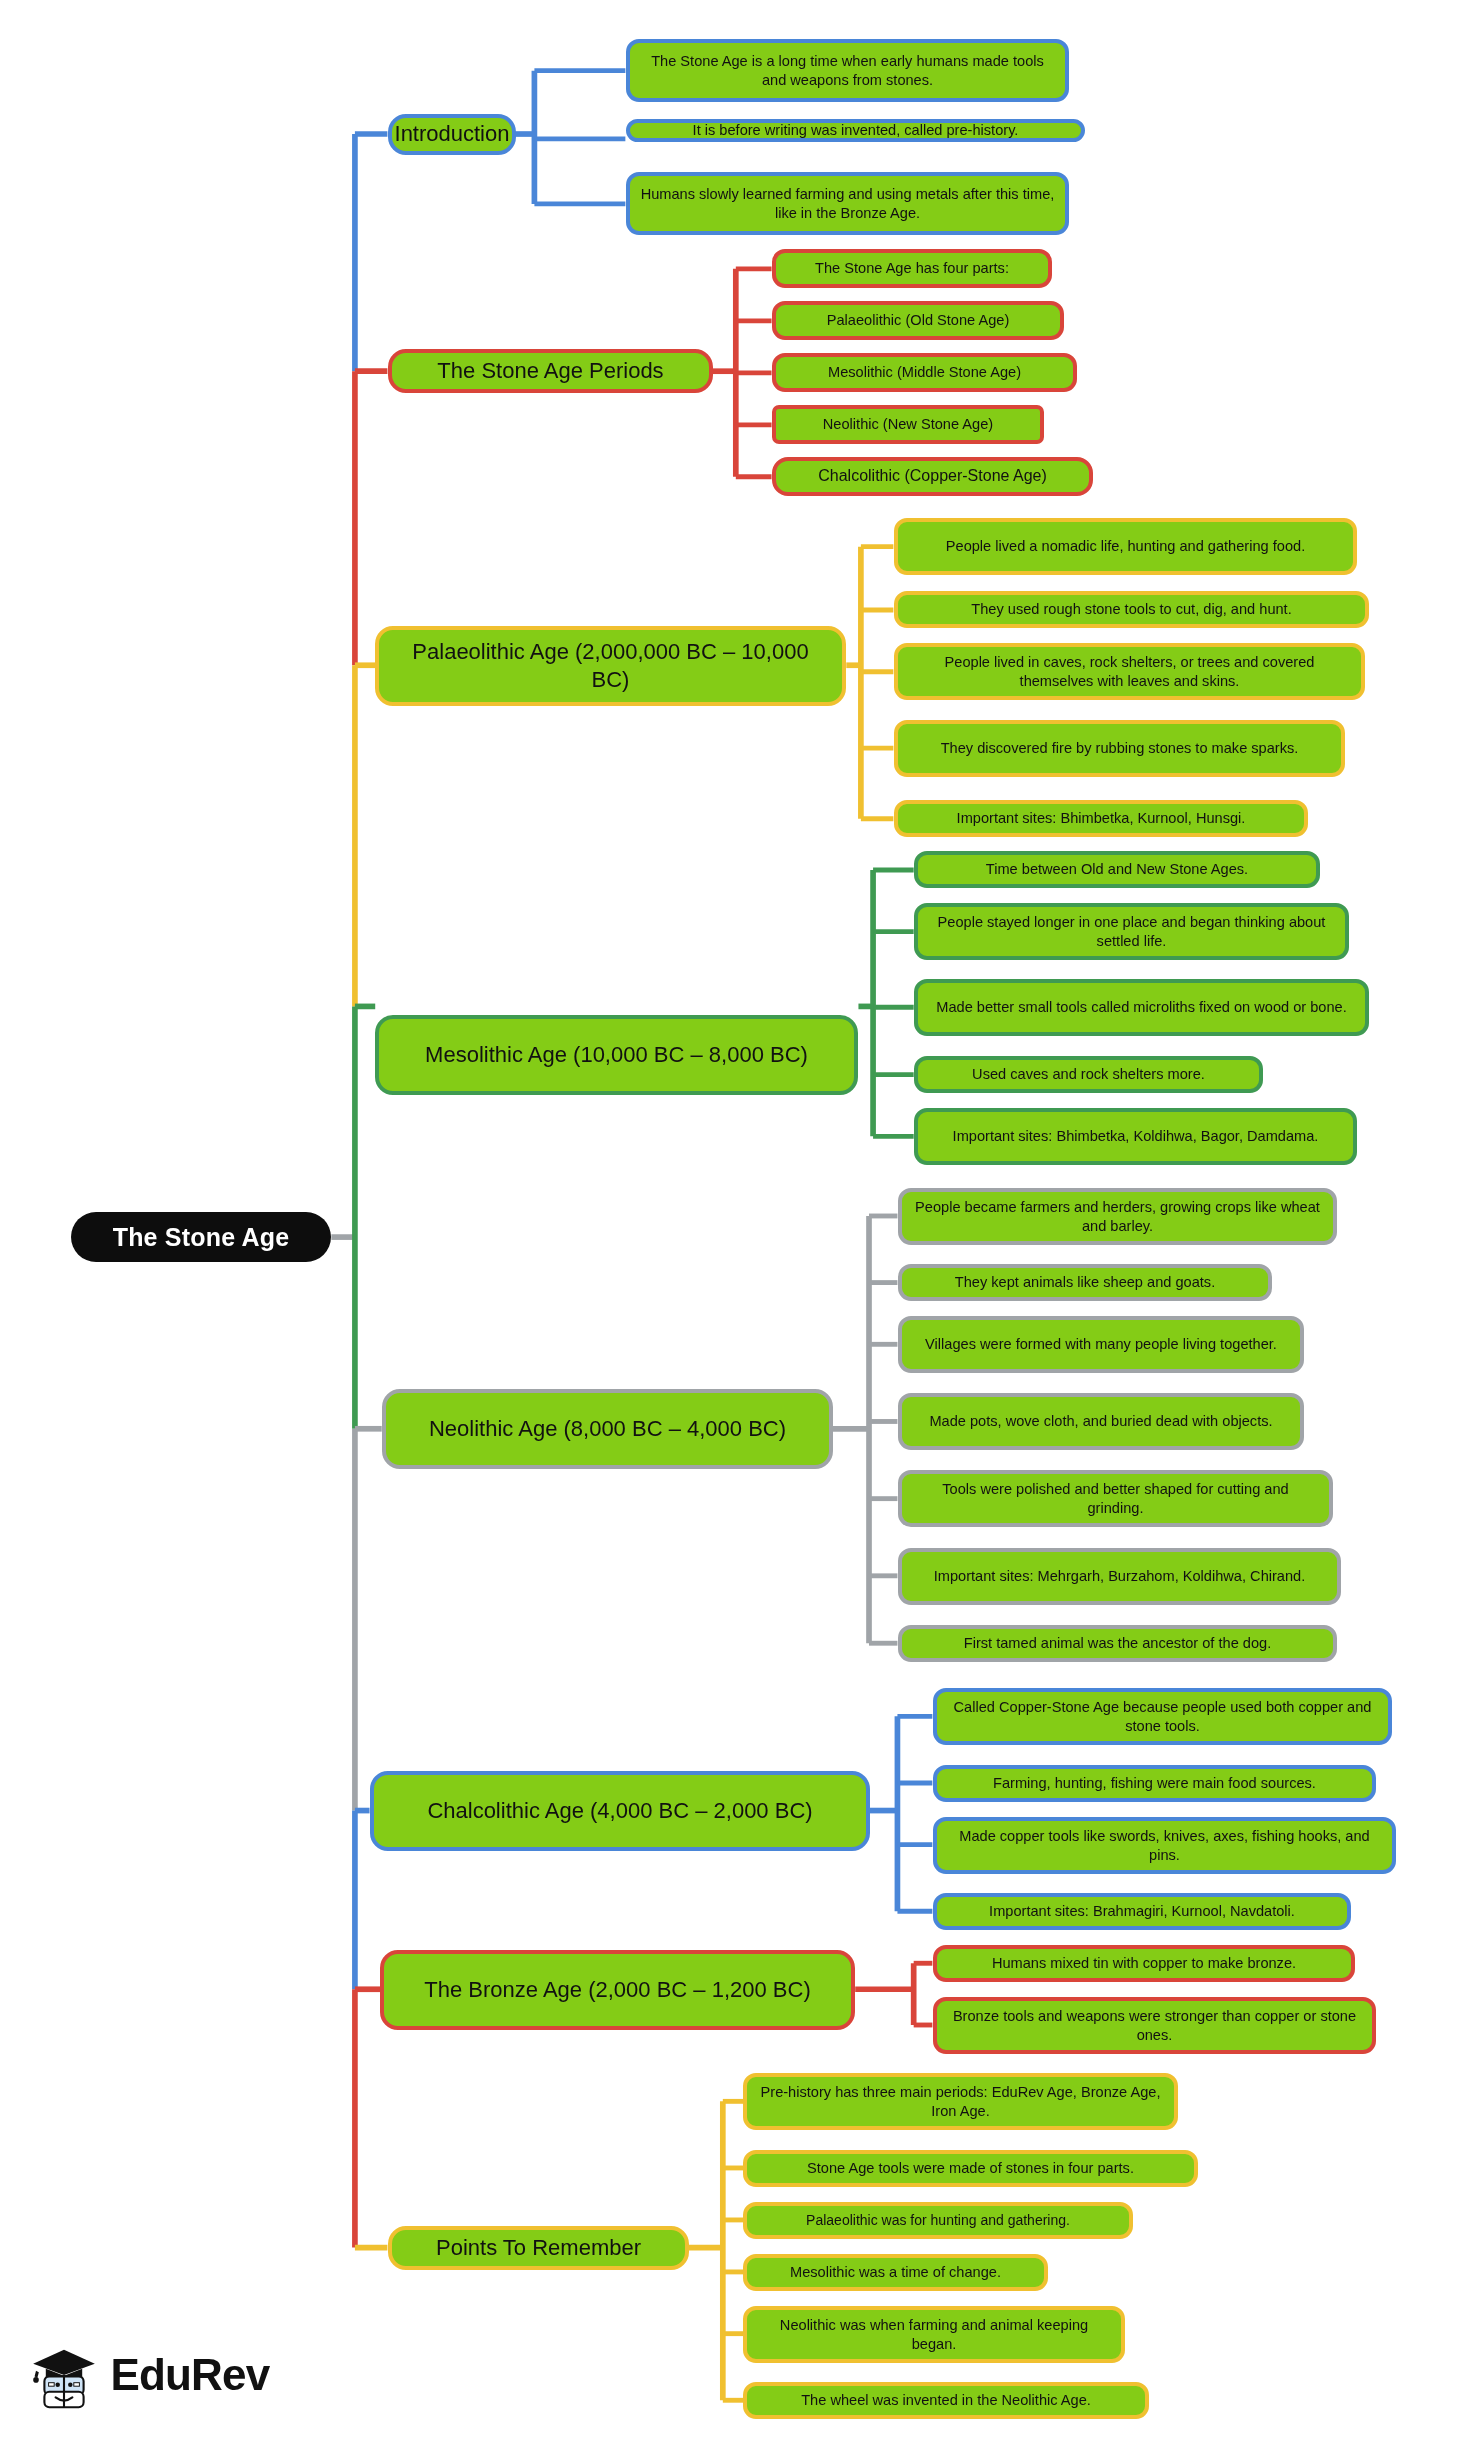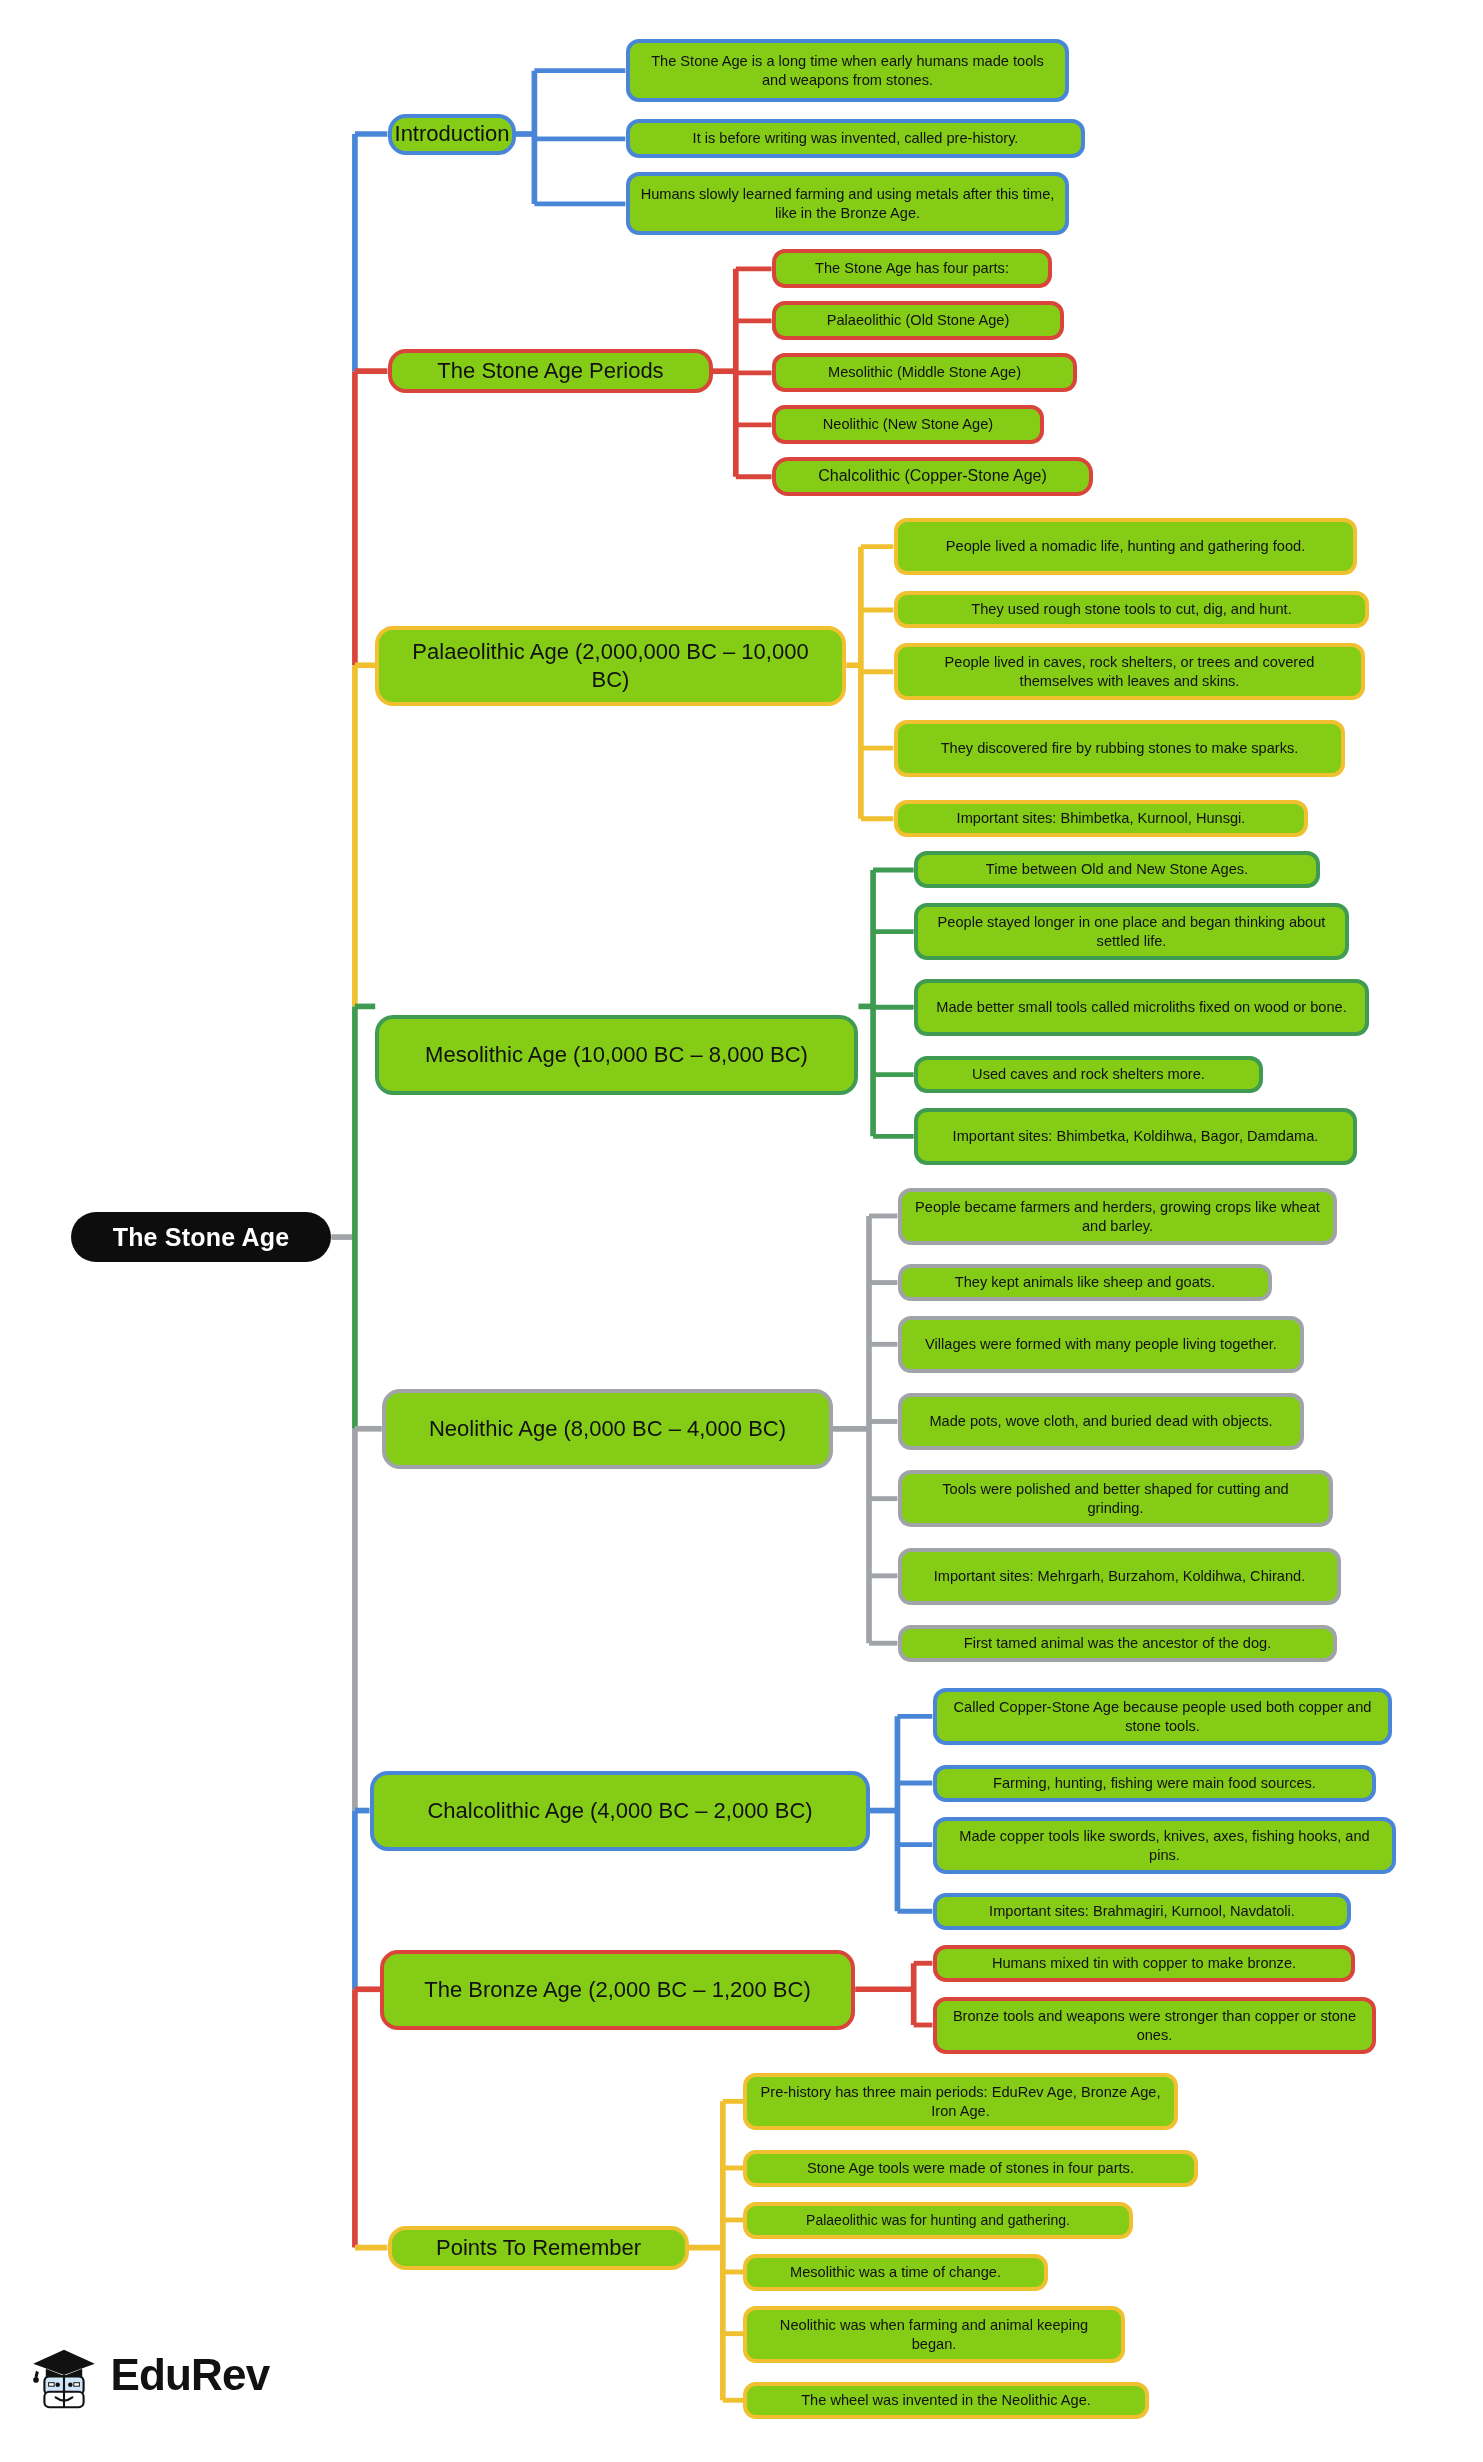--- a/index.html
+++ b/index.html
@@ -151,39 +151,39 @@
     <span>The Stone Age</span>
   </div>
 
   <div id="nodes-layer">
       <div class="node branch-node" style="left: 388px; top: 114px; width: 128px; height: 41px; font-size: 22px; border-color: rgb(74, 134, 216);">
         <span>Introduction</span>
       </div>
       <div class="node leaf-node" style="left: 626px; top: 39px; width: 443px; height: 63px; font-size: 14.6px; border-color: rgb(74, 134, 216);">
         <span>The Stone Age is a long time when early humans made tools and weapons from stones.</span>
       </div>
-      <div class="node leaf-node" style="left: 626px; top: 119px; width: 459px; height: 39px; font-size: 14.6px; border-color: rgb(74, 134, 216);">
+      <div class="node leaf-node" style="left: 626px; top: 119px; width: 459px; height: 23px; font-size: 14.6px; border-color: rgb(74, 134, 216);">
         <span>It is before writing was invented, called pre-history.</span>
       </div>
       <div class="node leaf-node" style="left: 626px; top: 172px; width: 443px; height: 63px; font-size: 14.6px; border-color: rgb(74, 134, 216);">
         <span>Humans slowly learned farming and using metals after this time, like in the Bronze Age.</span>
       </div>
       <div class="node branch-node" style="left: 388px; top: 349px; width: 325px; height: 44px; font-size: 22px; border-color: rgb(217, 69, 58);">
         <span>The Stone Age Periods</span>
       </div>
       <div class="node leaf-node" style="left: 772px; top: 249px; width: 280px; height: 39px; font-size: 14.6px; border-color: rgb(217, 69, 58);">
         <span>The Stone Age has four parts:</span>
       </div>
       <div class="node leaf-node" style="left: 772px; top: 301px; width: 292px; height: 39px; font-size: 14.6px; border-color: rgb(217, 69, 58);">
         <span>Palaeolithic (Old Stone Age)</span>
       </div>
       <div class="node leaf-node" style="left: 772px; top: 353px; width: 305px; height: 39px; font-size: 14.6px; border-color: rgb(217, 69, 58);">
         <span>Mesolithic (Middle Stone Age)</span>
       </div>
-      <div class="node leaf-node" style="left: 772px; top: 405px; width: 272px; height: 39px; font-size: 14.6px; border-color: rgb(217, 69, 58);">
+      <div class="node leaf-node" style="left: 772px; top: 405px; width: 272px; height: 39px; font-size: 14.6px; border-color: rgb(217, 69, 58); border-radius: 7px;">
         <span>Neolithic (New Stone Age)</span>
       </div>
       <div class="node leaf-node" style="left: 772px; top: 457px; width: 321px; height: 39px; font-size: 16px; border-color: rgb(217, 69, 58); border-radius: 16px;">
         <span>Chalcolithic (Copper-Stone Age)</span>
       </div>
       <div class="node branch-node" style="left: 375px; top: 626px; width: 471px; height: 80px; font-size: 22px; border-color: rgb(240, 192, 48);">
         <span>Palaeolithic Age (2,000,000 BC – 10,000 BC)</span>
       </div>
       <div class="node leaf-node" style="left: 894px; top: 518px; width: 463px; height: 57px; font-size: 14.6px; border-color: rgb(240, 192, 48); align-items: center;">
         <span>People lived a nomadic life, hunting and gathering food.</span>

